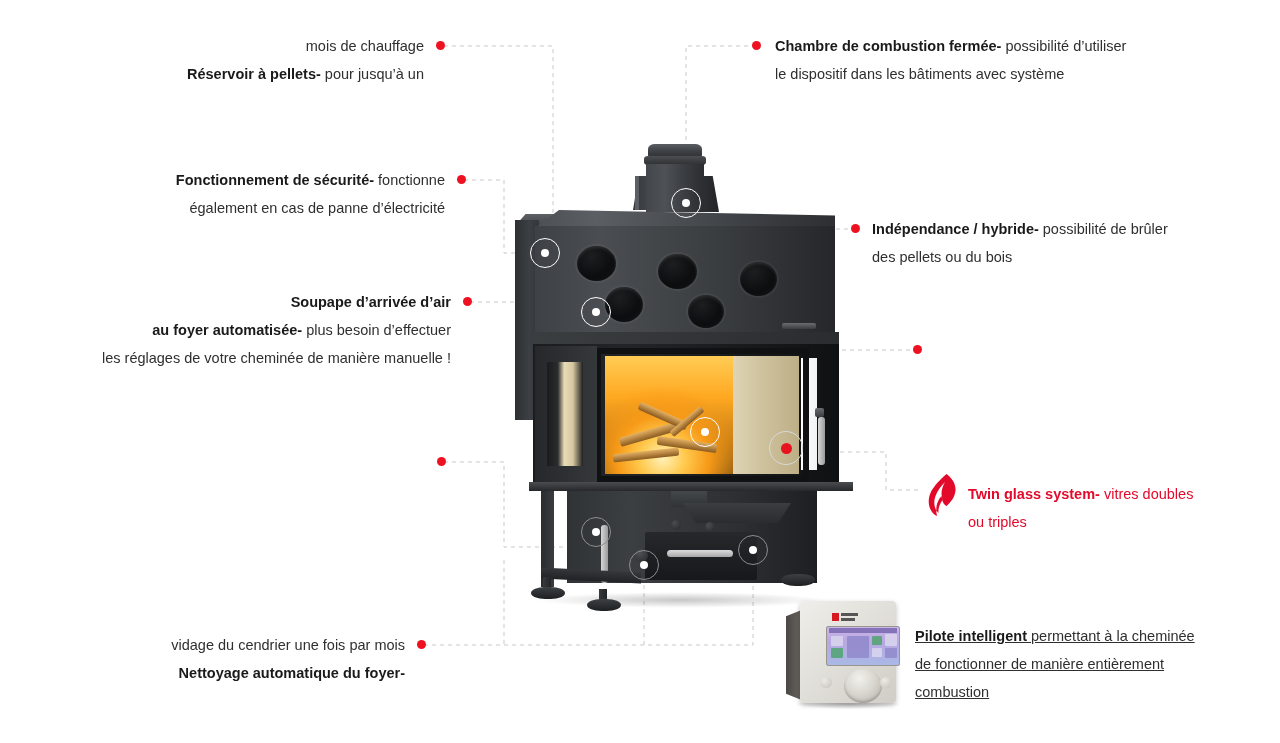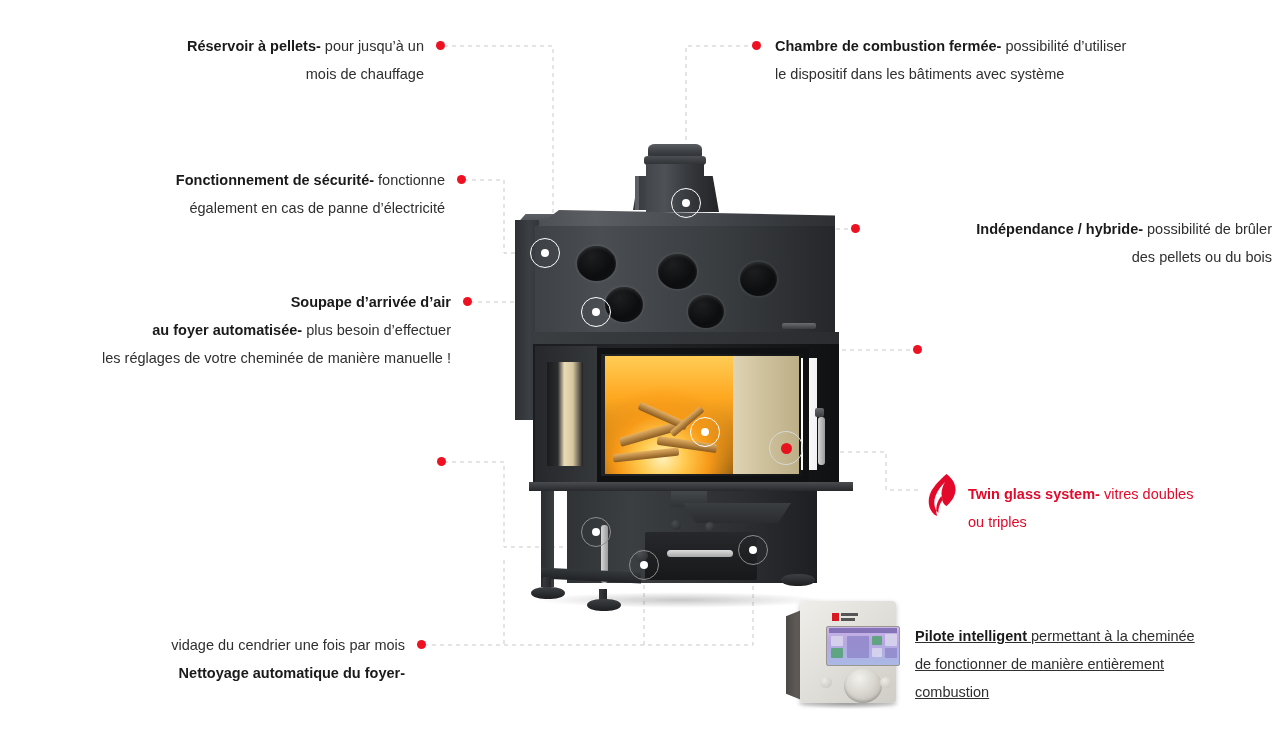--- a/index.html
+++ b/index.html
@@ -302,35 +302,35 @@
   <div class="dot" style="left:436px;top:41px;"></div>
   <div class="dot" style="left:752px;top:41px;"></div>
   <div class="dot" style="left:457px;top:175px;"></div>
   <div class="dot" style="left:851px;top:224px;"></div>
   <div class="dot" style="left:463px;top:297px;"></div>
   <div class="dot" style="left:913px;top:345px;"></div>
   <div class="dot" style="left:437px;top:457px;"></div>
   <div class="dot" style="left:417px;top:640px;"></div>
 
   <div class="callout ta-r" style="left:0px;top:32px;width:424px;">
+    <span class="ln"><b></b><span>mois de chauffage</span></span>
     <span class="ln"><b>Réservoir à pellets-</b><span> pour jusqu’à un</span></span>
-    <span class="ln"><b></b><span>mois de chauffage</span></span>
   </div>
 
   <div class="callout ta-l" style="left:775px;top:32px;width:500px;">
     <span class="ln"><b>Chambre de combustion fermée-</b><span> possibilité d’utiliser</span></span>
     <span class="ln"><b></b><span>le dispositif dans les bâtiments avec système</span></span>
   </div>
 
   <div class="callout ta-r" style="left:0px;top:166px;width:445px;">
     <span class="ln"><b>Fonctionnement de sécurité-</b><span> fonctionne</span></span>
     <span class="ln"><b></b><span>également en cas de panne d’électricité</span></span>
   </div>
 
-  <div class="callout ta-l" style="left:872px;top:215px;width:400px;text-align:right;">
+  <div class="callout ta-l" style="left:872px;top:215px;width:400px;">
     <span class="ln"><b>Indépendance / hybride-</b><span> possibilité de brûler</span></span>
     <span class="ln"><b></b><span>des pellets ou du bois</span></span>
   </div>
 
   <div class="callout ta-r" style="left:0px;top:288px;width:451px;">
     <span class="ln"><b>Soupape d’arrivée d’air</b><span></span></span>
     <span class="ln"><b>au foyer automatisée-</b><span> plus besoin d’effectuer</span></span>
     <span class="ln"><b></b><span>les réglages de votre cheminée de manière manuelle !</span></span>
   </div>
 

